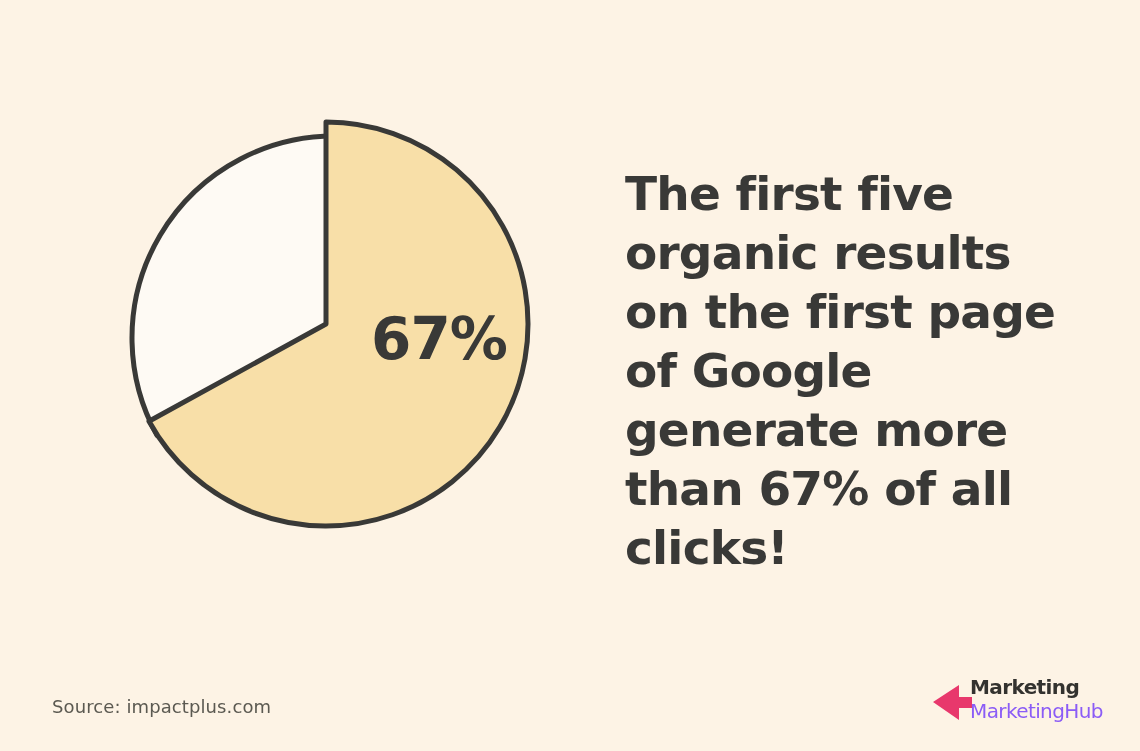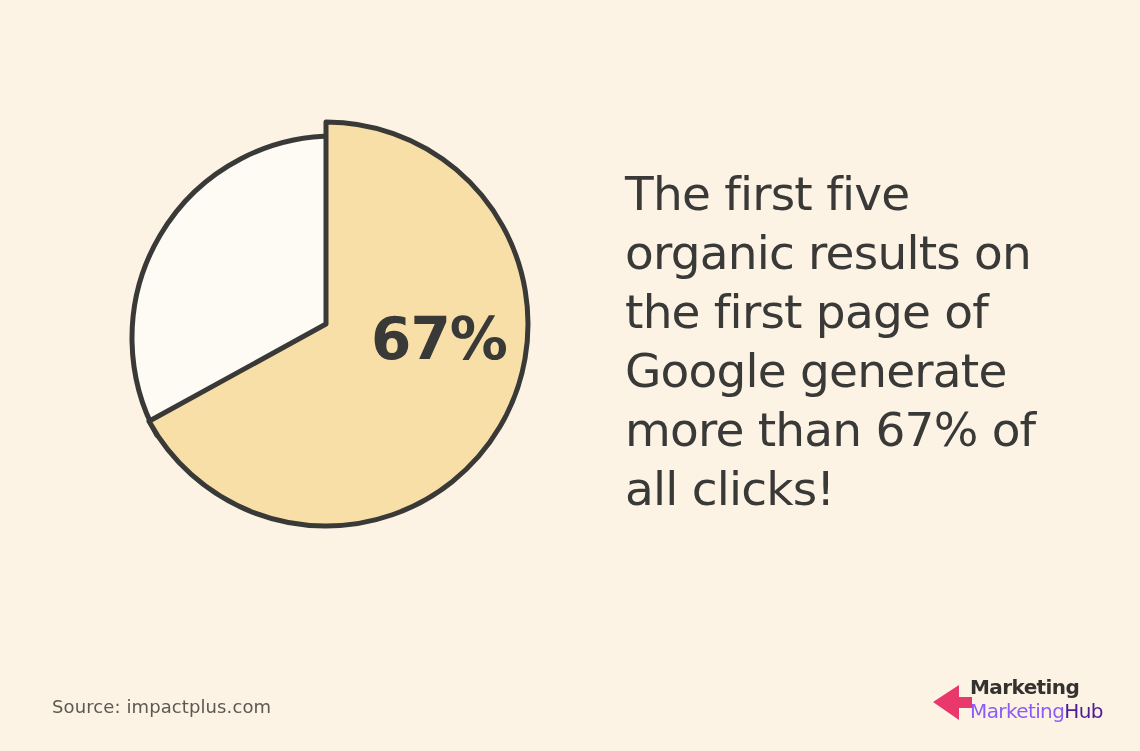--- a/index.html
+++ b/index.html
@@ -44,21 +44,21 @@
   }
 
   
   .headline {
     position: absolute;
     left: 625px;
     top: 164px;
     width: 440px;
     color: #393937;
     font-family: "DejaVu Sans", sans-serif;
-    font-weight: normal;
+    font-weight: bold;
     font-size: 47px;
     line-height: 59px;
     letter-spacing: -0.8px;
     white-space: pre-line;
   }
 
   
   .source-note {
     position: absolute;
     left: 52px;
@@ -99,21 +99,21 @@
     letter-spacing: -0.6px;
   }
   .logo-line2 {
     font-family: "DejaVu Sans", sans-serif;
     font-size: 20px;
     line-height: 24px;
     letter-spacing: -0.6px;
     white-space: nowrap;
   }
   .logo-marketing { color: #8b5cf6; }
-  .logo-hub { color: #4c1d95; }
+  .logo-hub { color: #8b5cf6; }
 </style>
 </head>
 <body>
 
 <div class="canvas">
 
   <div class="chart-area">
     <svg class="chart-svg" viewBox="0 0 500 520">
       <g>
         <path id="slice-other" d="M 244 258 L 66.98605063113956 355.31424216854646 A 202 202 0 0 1 243.99999999999997 56 Z" fill="#fefaf4" stroke="#393937" stroke-width="5" stroke-linejoin="round"></path>

